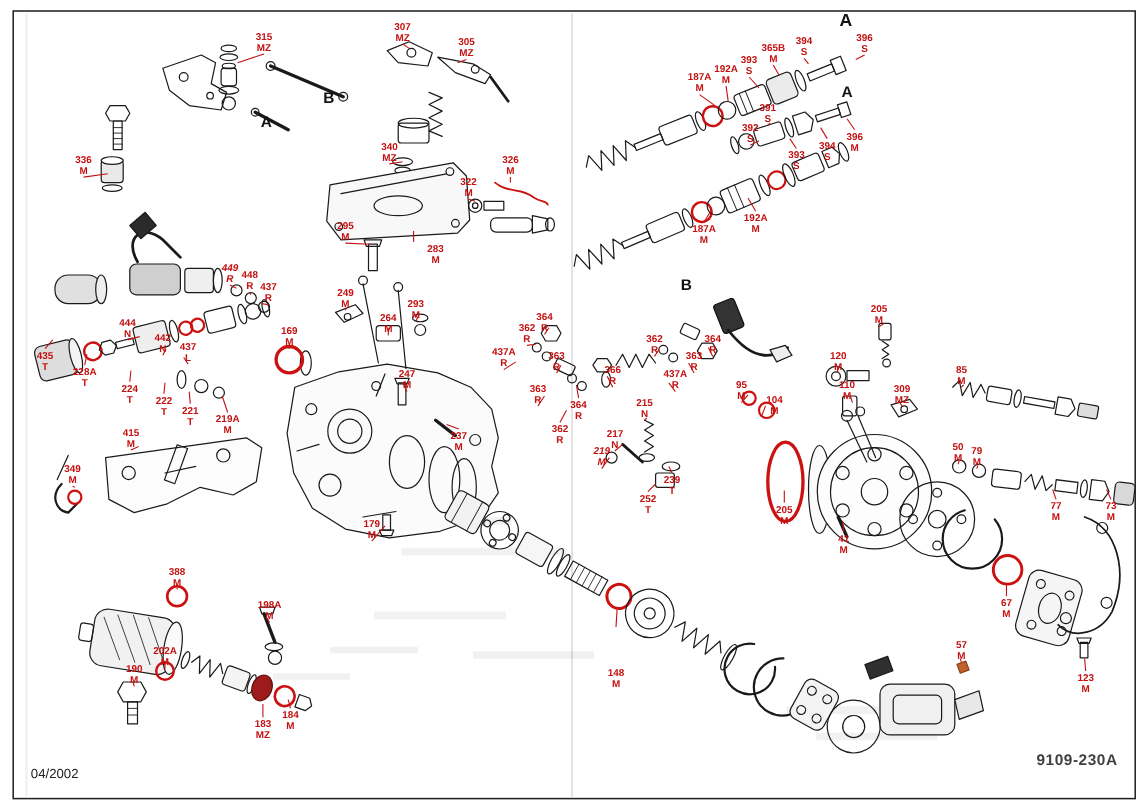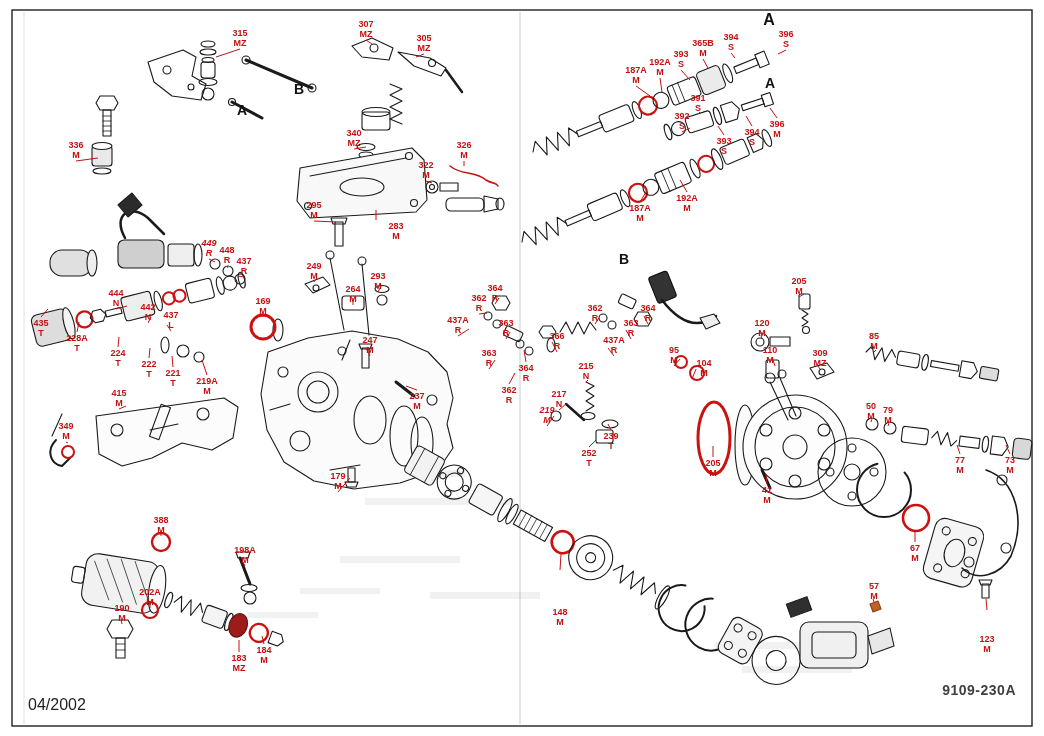--- a/index.html
+++ b/index.html
@@ -13,21 +13,21 @@
   .part-label{
     position:absolute;transform:translateX(-50%);
     color:#c41111;font-size:9px;font-weight:bold;line-height:9.5px;
     text-align:center;white-space:nowrap;letter-spacing:0;
   }
   .section-letter{
     position:absolute;transform:translateX(-50%);
     color:#111;font-weight:bold;line-height:1;
   }
   .corner-date{
-    position:absolute;left:28px;top:696px;font-size:16px;color:#222;
+    position:absolute;left:28px;top:696px;font-size:12px;color:#222;
   }
   .drawing-number{
     position:absolute;right:28px;top:682px;font-size:14px;font-weight:bold;color:#404040;
     letter-spacing:0.5px;
   }
 </style>
 </head>
 <body>
 
 <div class="stage">
@@ -780,21 +780,21 @@
         <div>M</div>
       </div>
       <div class="part-label" style="left: 915px; top: 544px; color: rgb(196, 17, 17);">
         <div>67</div>
         <div>M</div>
       </div>
       <div class="part-label" style="left: 874px; top: 582px; color: rgb(196, 17, 17);">
         <div>57</div>
         <div>M</div>
       </div>
-      <div class="part-label" style="left: 987px; top: 635px; color: rgb(196, 17, 17);">
+      <div class="part-label" style="left: 987px; top: 612px; color: rgb(196, 17, 17);">
         <div>123</div>
         <div>M</div>
       </div>
       <div class="part-label" style="left: 161px; top: 516px; color: rgb(196, 17, 17);">
         <div>388</div>
         <div>M</div>
       </div>
       <div class="part-label" style="left: 245px; top: 546px; color: rgb(196, 17, 17);">
         <div>198A</div>
         <div>M</div>

